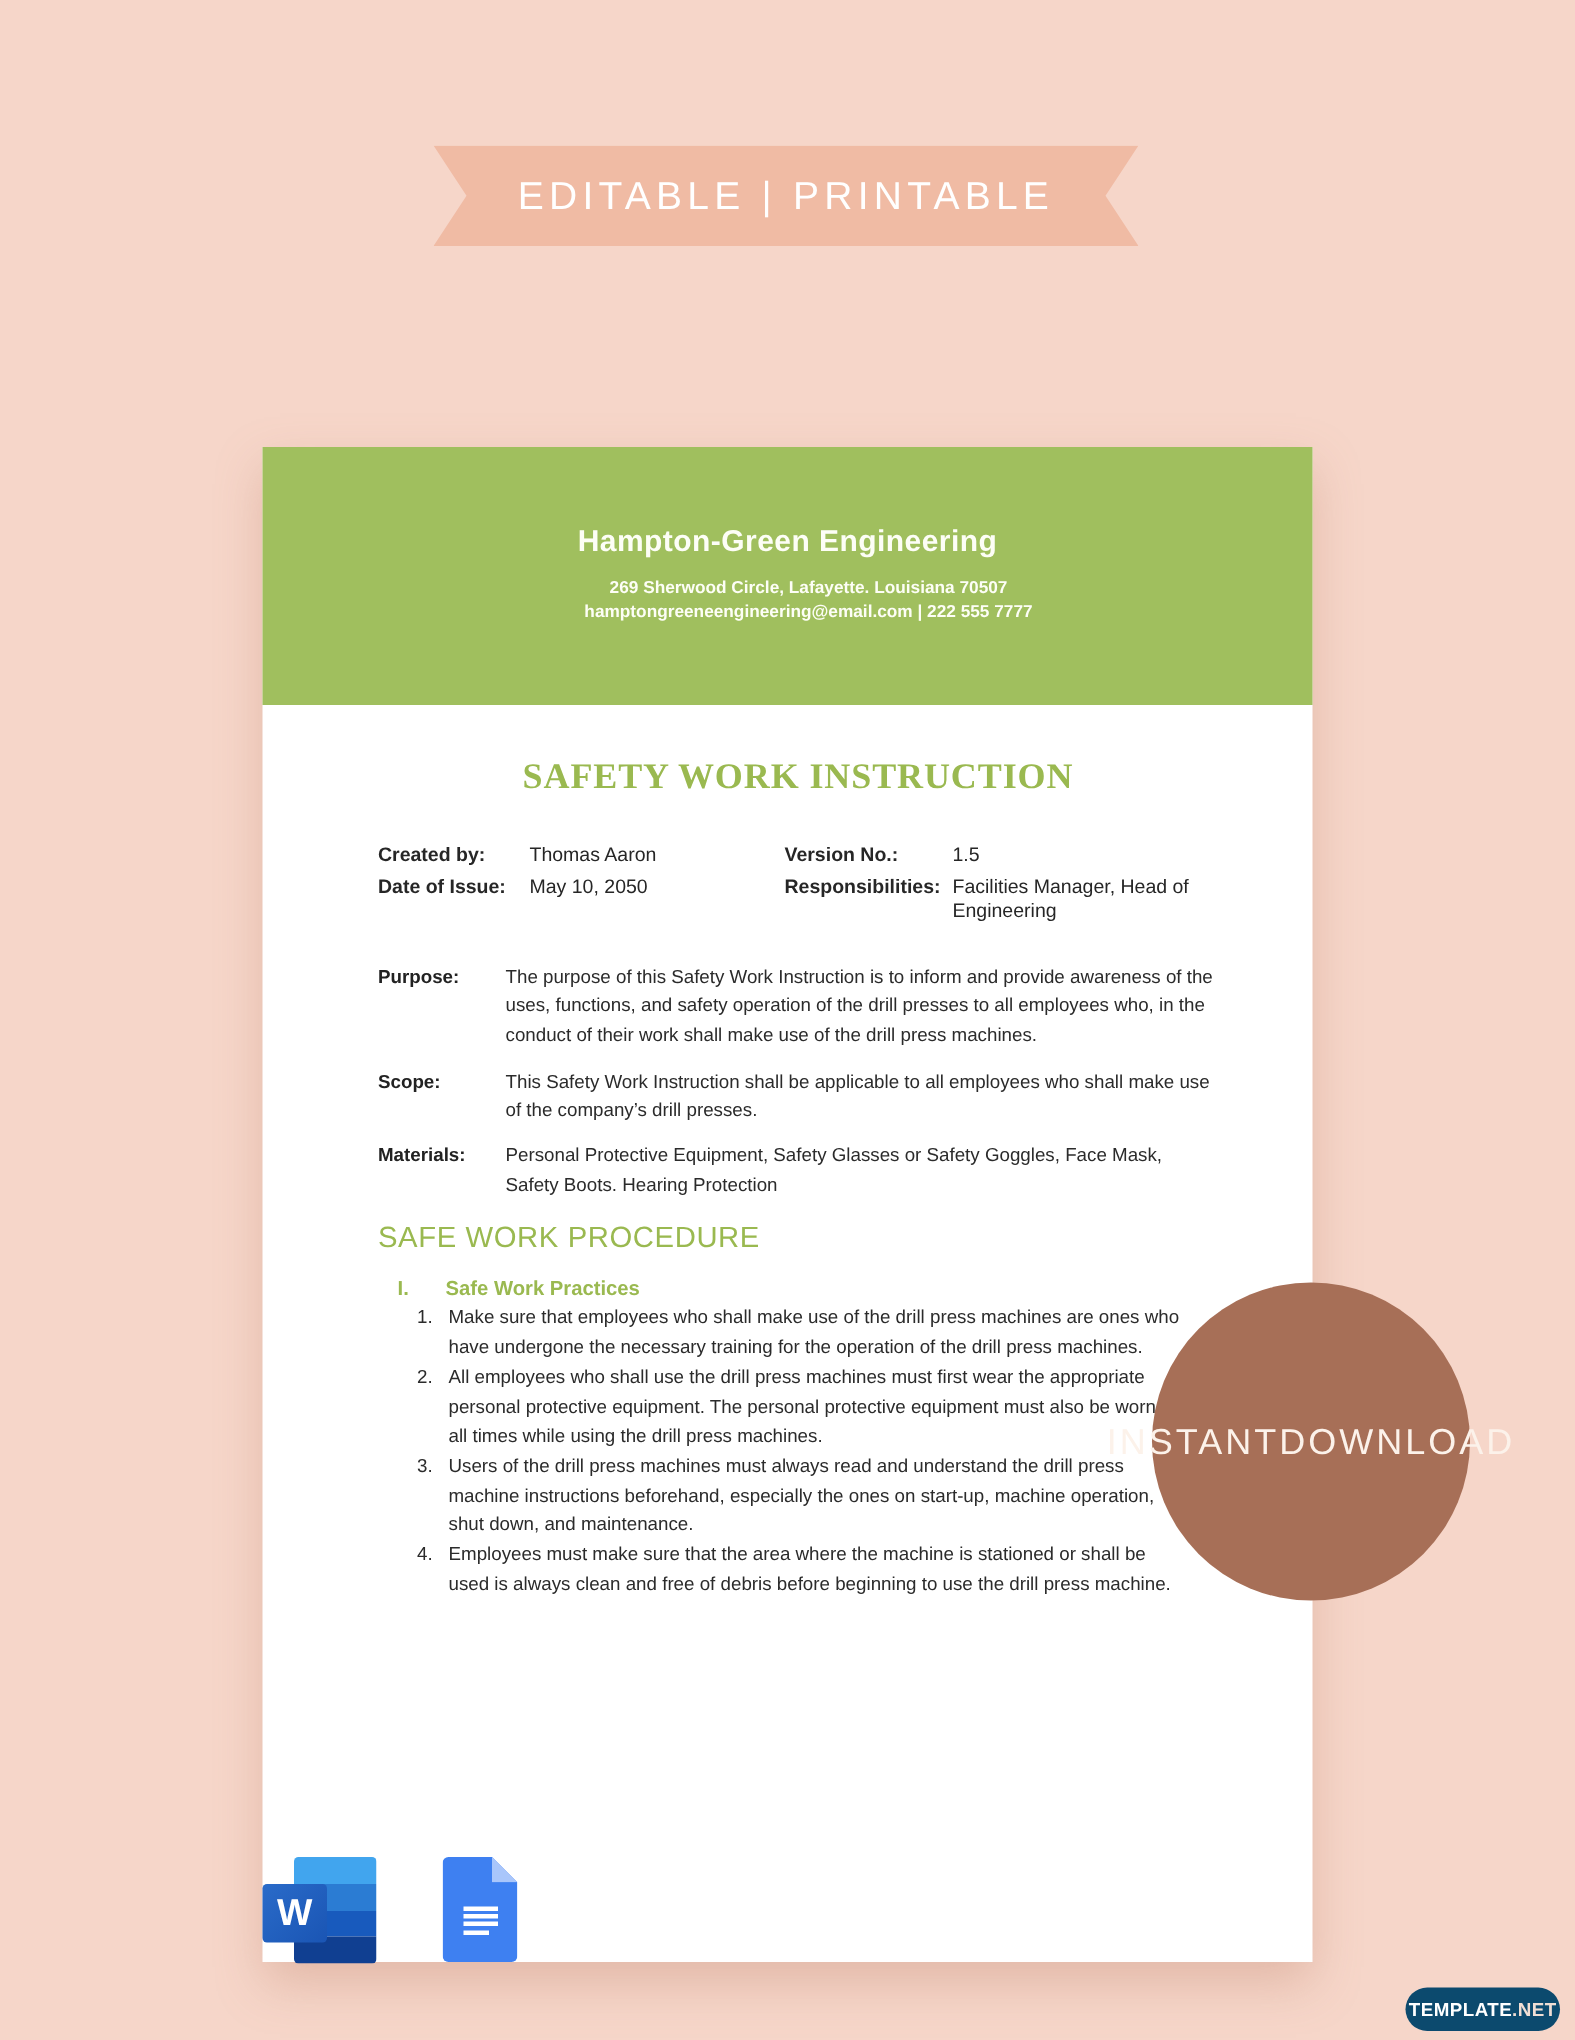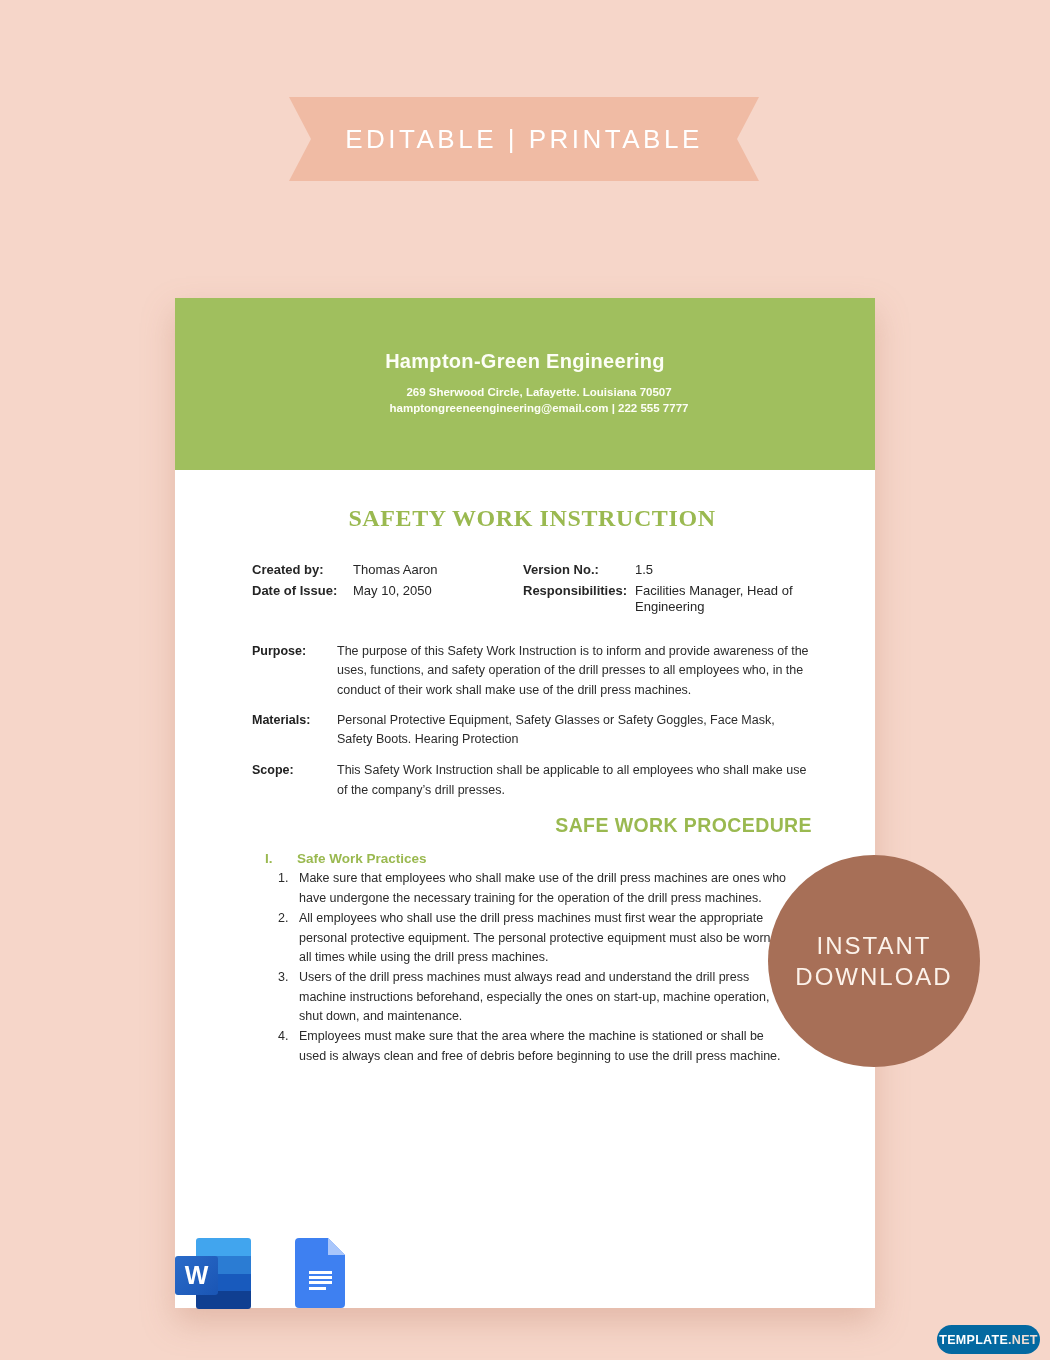--- a/index.html
+++ b/index.html
@@ -6,21 +6,21 @@
   html,body { width:1050px; height:1360px; }
   body {
     position:relative;
     background:#f6d6c9;
     font-family:"Liberation Sans", sans-serif;
     overflow:hidden;
   }
 
   
   .ribbon {
-    position:absolute; left:289px; top:97px; width:470px; height:84px;
+    position:absolute; left:289px; top:97px; width:470px; height:67px;
     background:#f0bba4;
     clip-path:polygon(0 0, 100% 0, calc(100% - 22px) 50%, 100% 100%, 0 100%, 22px 50%);
     display:flex; align-items:center; justify-content:center;
     color:#ffffff; font-size:26px; font-weight:400; letter-spacing:3.5px;
     white-space:nowrap;
   }
 
   
   .page {
     position:absolute; left:175px; top:298px; width:700px; height:1010px;
@@ -48,41 +48,41 @@
   .meta .lbl { font-weight:bold; }
 
   .section { display:flex; margin:0 63px 0 77px; font-size:12.5px; line-height:19.7px; color:#2b2b2b; }
   .section .lbl { width:85px; flex:0 0 85px; font-weight:bold; color:#222; }
   .section .txt { flex:1; }
   .section.purpose { margin-top:26px; }
   .section.scope { margin-top:11px; }
   .section.materials { margin-top:10px; }
 
   .proc-heading {
-    margin:14px 63px 0 77px; text-align:right;
-    color:#9ab950; font-size:19.5px; font-weight:bold; letter-spacing:0.4px;
+    margin:14px 63px 0 77px; text-align:left;
+    color:#9ab950; font-size:19.5px; font-weight:normal; letter-spacing:0.4px;
   }
   .subhead {
     margin:14px 63px 0 90px; display:flex;
     color:#9ab950; font-size:13.5px; font-weight:bold;
   }
   .subhead .numeral { width:32px; flex:0 0 32px; }
 
   .proc-list { margin:3px 85px 0 77px; list-style:none; }
   .proc-list li {
     position:relative; padding-left:47px;
     font-size:12.5px; line-height:19.7px; color:#2b2b2b;
   }
   .proc-list .num { position:absolute; left:26px; top:0; }
 
   
   .badge {
     position:absolute; left:768px; top:855px; width:212px; height:212px;
     border-radius:50%; background:#a76f57;
-    display:flex; flex-direction:column; align-items:center; justify-content:center;
+    display:flex; flex-direction:row; align-items:center; justify-content:center;
     color:#fcf2ea; font-size:24px; letter-spacing:2px; line-height:31px;
     text-align:center;
   }
 
   
   .word-icon { position:absolute; left:175px; top:1237px; width:77px; height:73px; }
   .word-bands {
     position:absolute; left:21px; top:1px; width:55px; height:71px;
     border-radius:3px; overflow:hidden;
   }
@@ -105,21 +105,21 @@
     position:absolute; right:0; top:0; width:17px; height:17px;
     background:#a9c6fb; clip-path:polygon(0 0, 100% 100%, 0 100%);
   }
   .docs-lines { position:absolute; left:14px; top:33px; }
   .docs-lines div { height:3px; background:#ffffff; margin-bottom:2.2px; width:23px; }
   .docs-lines div:last-child { width:17px; }
 
   
   .watermark {
     position:absolute; left:937px; top:1325px; width:103px; height:29px;
-    background:#0369a1; border-radius:15px;
+    background:#0c4a6e; border-radius:15px;
     display:flex; align-items:center; justify-content:center;
     font-size:12.5px; font-weight:bold; color:#ffffff; letter-spacing:0.3px;
   }
   .watermark .suffix { color:#f0ded4; font-weight:600; }
 </style>
 </head>
 <body>
 
 <div class="ribbon">
   <span>EDITABLE | PRINTABLE</span>
@@ -144,28 +144,28 @@
     <div>May 10, 2050</div>
     <div class="lbl">Responsibilities:</div>
     <div>Facilities Manager, Head of Engineering</div>
   </div>
 
   <div class="section purpose">
     <div class="lbl">Purpose:</div>
     <div class="txt">The purpose of this Safety Work Instruction is to inform and provide awareness of the uses, functions, and safety operation of the drill presses to all employees who, in the conduct of their work shall make use of the drill press machines.</div>
   </div>
 
+  <div class="section scope">
+    <div class="lbl">Scope:</div>
+    <div class="txt">This Safety Work Instruction shall be applicable to all employees who shall make use of the company’s drill presses.</div>
+  </div>
+
   <div class="section materials">
     <div class="lbl">Materials:</div>
     <div class="txt">Personal Protective Equipment, Safety Glasses or Safety Goggles, Face Mask, Safety Boots. Hearing Protection</div>
-  </div>
-
-  <div class="section scope">
-    <div class="lbl">Scope:</div>
-    <div class="txt">This Safety Work Instruction shall be applicable to all employees who shall make use of the company’s drill presses.</div>
   </div>
 
   <div class="proc-heading">SAFE WORK PROCEDURE</div>
 
   <div class="subhead">
     <span class="numeral">I.</span>
     <span>Safe Work Practices</span>
   </div>
 
   <ol class="proc-list">

